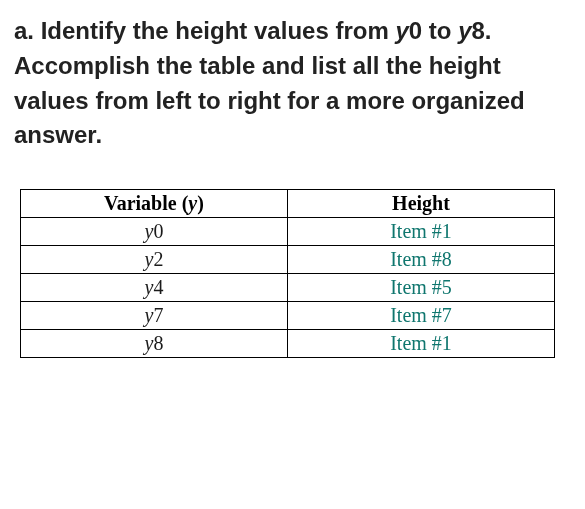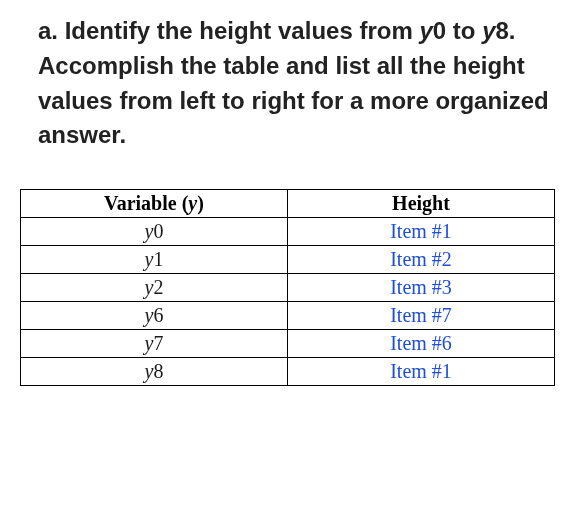--- a/index.html
+++ b/index.html
@@ -10,21 +10,20 @@
     background: #ffffff;
     color: #1a1a1a;
     width: 585px;
   }
   .question {
     font-size: 24px;
     font-weight: 700;
     line-height: 1.45;
     margin-bottom: 36px;
     color: #222;
-    margin-left: 24px;
   }
   .q-label { font-style: normal; }
   .yvar { font-style: italic; }
   .num { font-style: normal; }
   table.data {
     border-collapse: collapse;
     width: 535px;
     margin-left: 6px;
     font-family: "Times New Roman", Times, serif;
   }
@@ -37,21 +36,21 @@
     font-weight: 400;
   }
   table.data th {
     font-weight: 700;
     color: #000;
   }
   table.data th .paren { font-style: normal; }
   table.data th .hv { font-style: italic; }
   .varcell .yv { font-style: italic; }
   .varcell .yn { font-style: normal; }
-  .heightcell { color: #1d4ed8; }
+  .heightcell { color: #0f766e; }
   col.c1 { width: 50%; }
   col.c2 { width: 50%; }
 </style>
 </head>
 <body>
 
 <div class="question">
   <span class="q-label">a.</span>
   <span>Identify the height values from </span><span class="yvar">y</span><span class="num">0</span><span> to </span><span class="yvar">y</span><span class="num">8</span><span>.</span>
   <span>Accomplish the table and list all the height values from left to right for a more organized answer.</span>
@@ -69,33 +68,29 @@
       </th>
       <th>Height</th>
     </tr>
   </thead>
   <tbody>
     <tr>
       <td class="varcell"><span class="yv">y</span><span class="yn">0</span></td>
       <td class="heightcell">Item #1</td>
     </tr>
     <tr>
-      <td class="varcell"><span class="yv">y</span><span class="yn">1</span></td>
-      <td class="heightcell">Item #2</td>
+      <td class="varcell"><span class="yv">y</span><span class="yn">2</span></td>
+      <td class="heightcell">Item #8</td>
     </tr>
     <tr>
-      <td class="varcell"><span class="yv">y</span><span class="yn">2</span></td>
-      <td class="heightcell">Item #3</td>
-    </tr>
-    <tr>
-      <td class="varcell"><span class="yv">y</span><span class="yn">6</span></td>
-      <td class="heightcell">Item #7</td>
+      <td class="varcell"><span class="yv">y</span><span class="yn">4</span></td>
+      <td class="heightcell">Item #5</td>
     </tr>
     <tr>
       <td class="varcell"><span class="yv">y</span><span class="yn">7</span></td>
-      <td class="heightcell">Item #6</td>
+      <td class="heightcell">Item #7</td>
     </tr>
     <tr>
       <td class="varcell"><span class="yv">y</span><span class="yn">8</span></td>
       <td class="heightcell">Item #1</td>
     </tr>
   </tbody>
 </table>
 
 </body></html>

